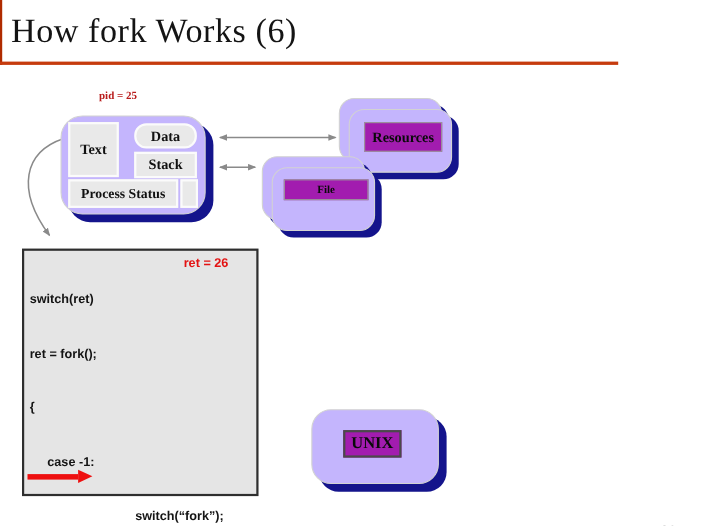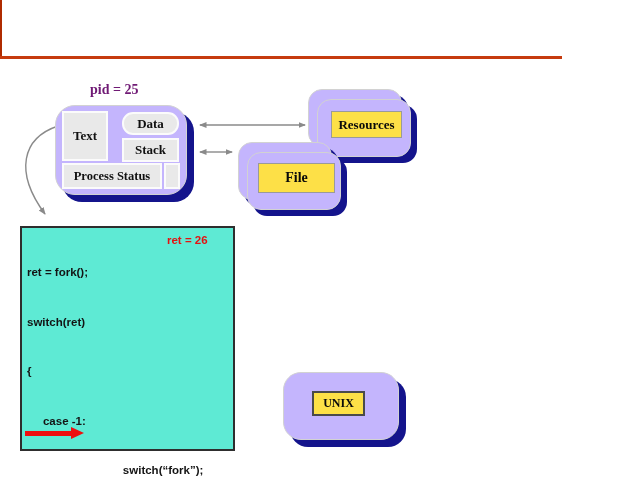--- a/index.html
+++ b/index.html
@@ -18,58 +18,59 @@
   .cell{position:absolute;background:#e9e9e9;border:2px solid #fbfbfb;
         display:flex;align-items:center;justify-content:center;
         font-family:"Liberation Serif",serif;font-weight:700;font-size:13px;color:#111;
         box-sizing:border-box;}
   .cell-text{left:6px;top:5px;width:46px;height:50px;}
   .cell-data{left:66px;top:6px;width:57px;height:23px;border-radius:11px;}
   .cell-stack{left:66px;top:32px;width:57px;height:24px;}
   .cell-status{left:6px;top:57px;width:100px;height:26px;font-size:12.5px;}
   .cell-small{left:108px;top:57px;width:16px;height:26px;}
   .pid-label{position:absolute;left:90px;top:82px;font-family:"Liberation Serif",serif;
-             font-weight:700;font-size:14px;color:#701a75;}
+             font-weight:700;font-size:10px;color:#b91c1c;}
   
   .stackbox{border-radius:14px;}
   .res-back{left:308px;top:89px;width:92px;height:56px;}
   .res-front{left:317px;top:99px;width:92px;height:56px;}
   .file-back{left:238px;top:142px;width:92px;height:56px;}
   .file-front{left:247px;top:152px;width:92px;height:56px;}
-  .wlabel{position:absolute;background:#fde047;border:1px solid #9a9a9a;
+  .wlabel{position:absolute;background:#a21caf;border:1px solid #9a9a9a;
           display:flex;align-items:center;justify-content:center;
           font-family:"Liberation Serif",serif;font-weight:700;font-size:13px;color:#0a0a0a;
           box-sizing:border-box;}
   .res-label{left:331px;top:111px;width:71px;height:27px;}
-  .file-label{left:258px;top:163px;width:77px;height:30px;font-size:14px;}
+  .file-label{left:258px;top:163px;width:77px;height:19px;font-size:10px;}
   .unix-box{left:283px;top:372px;width:114px;height:66px;border-radius:18px;box-shadow:7px 7px 0 #14148c;}
-  .unix-label{left:312px;top:391px;width:53px;height:25px;border:2px solid #4a4a4a;font-size:12px;}
+  .unix-label{left:312px;top:391px;width:53px;height:25px;border:2px solid #4a4a4a;font-size:15px;}
   
   .code-block{position:absolute;left:20px;top:226px;width:215px;height:225px;
-              background:#5eead4;border:2px solid #2e2e2e;box-sizing:border-box;}
+              background:#e5e5e5;border:2px solid #2e2e2e;box-sizing:border-box;}
   .code-lines{position:absolute;left:5px;top:3px;white-space:pre;
               font-family:"Liberation Sans",sans-serif;font-weight:700;
               font-size:11.5px;line-height:16.5px;color:#141414;}
   .code-line{height:16.5px;white-space:pre;}
   .ret-note{position:absolute;left:145px;top:6px;color:#e31212;font-weight:700;
             font-size:11.5px;font-family:"Liberation Sans",sans-serif;}
   .red-arrow{position:absolute;left:3px;top:199px;display:flex;align-items:center;}
   .red-arrow .shaft{width:46px;height:5px;background:#ee0f0f;}
   .red-arrow .head{width:0;height:0;border-top:6.5px solid transparent;
                    border-bottom:6.5px solid transparent;border-left:13px solid #ee0f0f;}
   
   .connectors{position:absolute;left:0;top:0;width:638px;height:478px;pointer-events:none;}
   .page-number{position:absolute;left:600px;top:451px;font-size:13.5px;font-weight:700;color:#1a1a1a;margin-top:24px;}
 </style>
 </head>
 <body>
 
 <div class="slide">
 
   <div class="accent-vbar"></div>
+  <div class="slide-title">How fork Works (6)</div>
   <div class="title-rule"></div>
 
   <svg class="connectors" width="638" height="478" viewBox="0 0 638 478">
     <defs>
       <marker id="ah" markerWidth="9" markerHeight="8" refX="6.5" refY="3" orient="auto-start-reverse" markerUnits="userSpaceOnUse">
         <path d="M0,0 L7.5,3 L0,6 z" fill="#8a8a8a"></path>
       </marker>
     </defs>
     <line x1="200" y1="125" x2="305" y2="125" stroke="#8a8a8a" stroke-width="1.4" marker-start="url(#ah)" marker-end="url(#ah)"></line>
     <line x1="200" y1="152" x2="232" y2="152" stroke="#8a8a8a" stroke-width="1.4" marker-start="url(#ah)" marker-end="url(#ah)"></line>
@@ -93,22 +94,22 @@
   <div class="gbox stackbox file-back"></div>
   <div class="gbox stackbox file-front"></div>
   <div class="wlabel file-label">File</div>
 
   <div class="gbox unix-box"></div>
   <div class="wlabel unix-label">UNIX</div>
 
   <div class="code-block">
     <div class="ret-note">ret = 26</div>
     <div class="code-lines">
+      <div class="code-line">switch(ret)</div>
       <div class="code-line">ret = fork();</div>
-      <div class="code-line">switch(ret)</div>
       <div class="code-line">{</div>
       <div class="code-line">     case -1:</div>
       <div class="code-line">                              switch(“fork”);</div>
       
       
       
       
       
       
       

